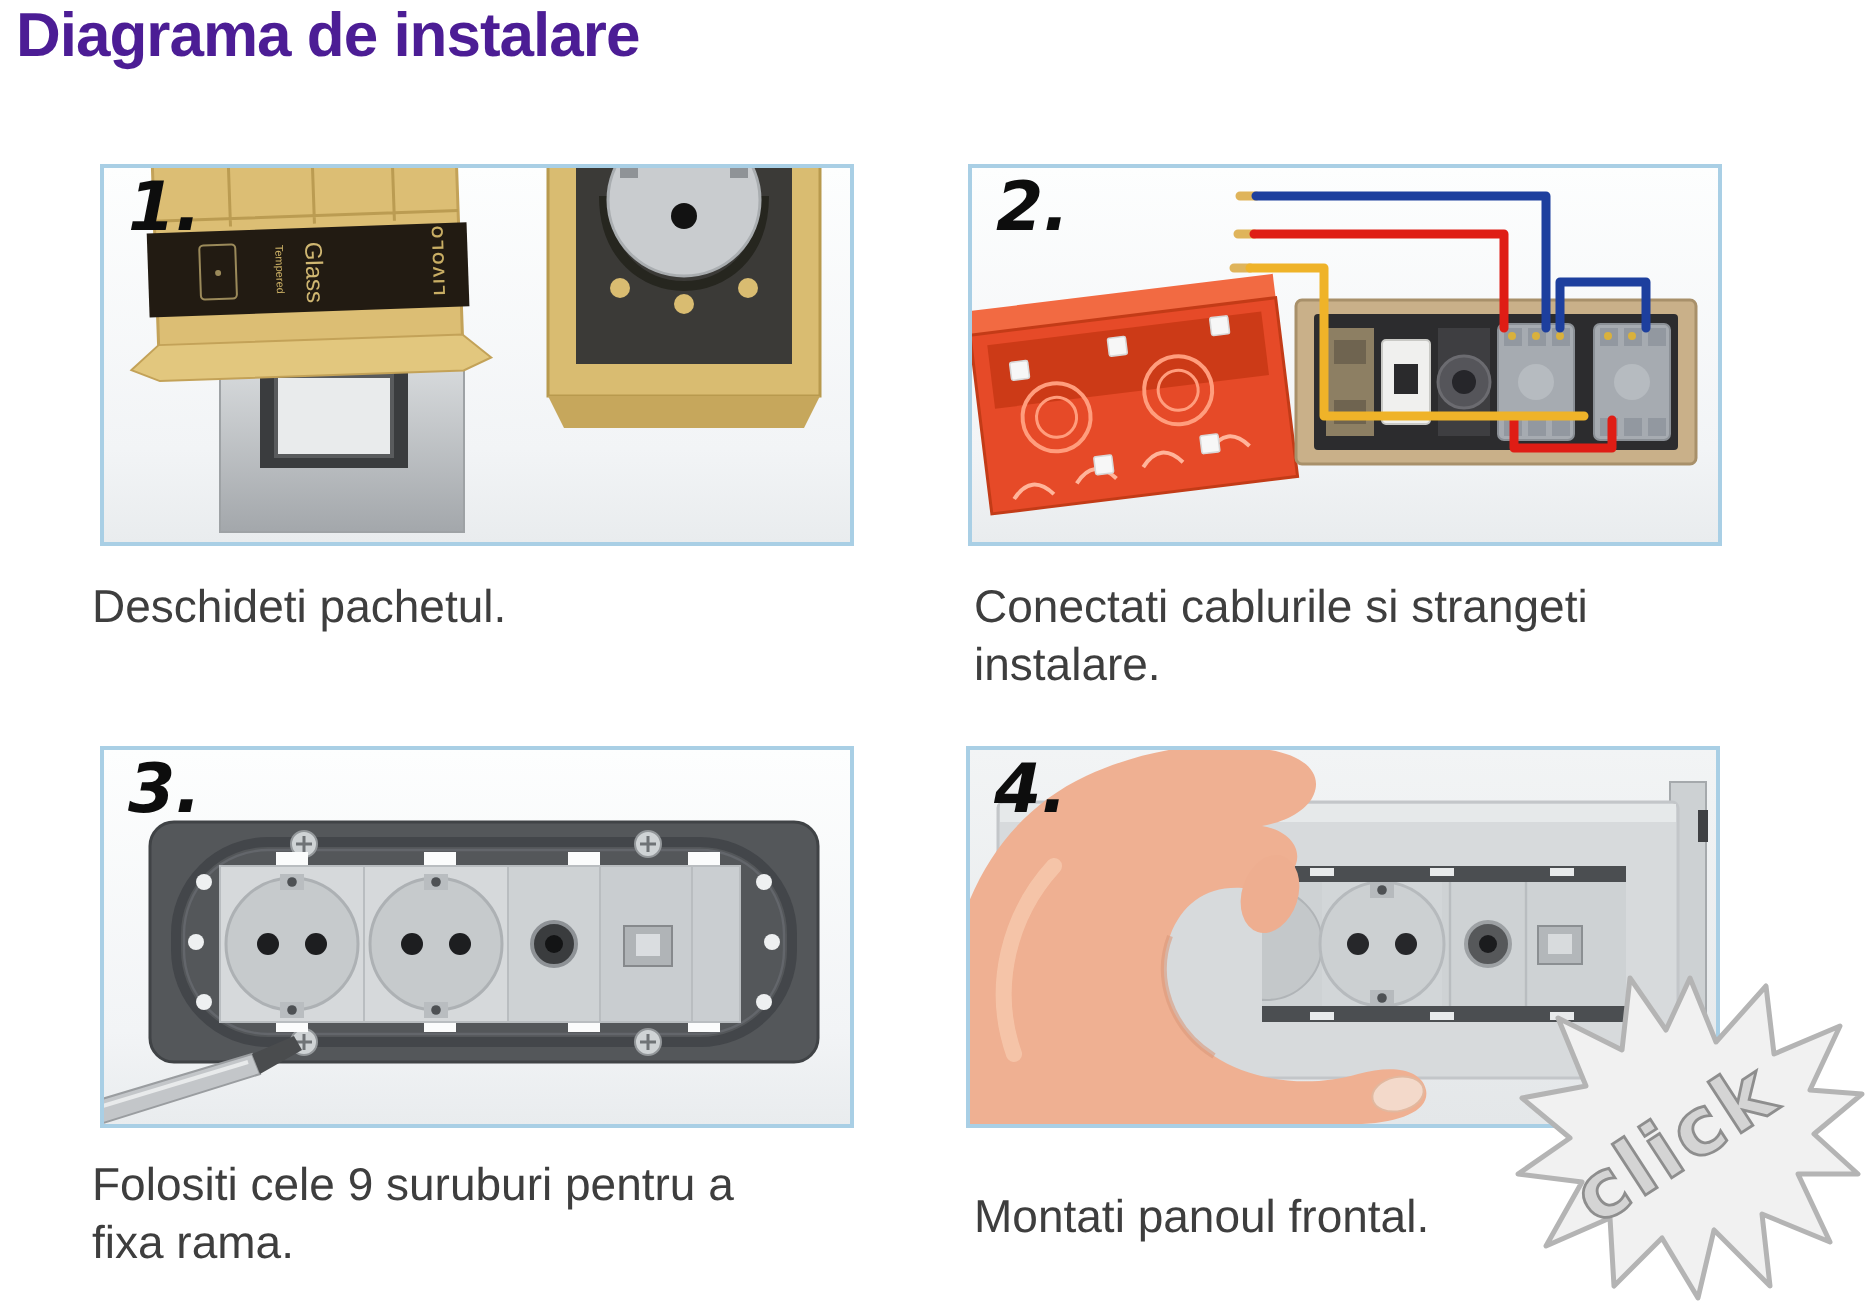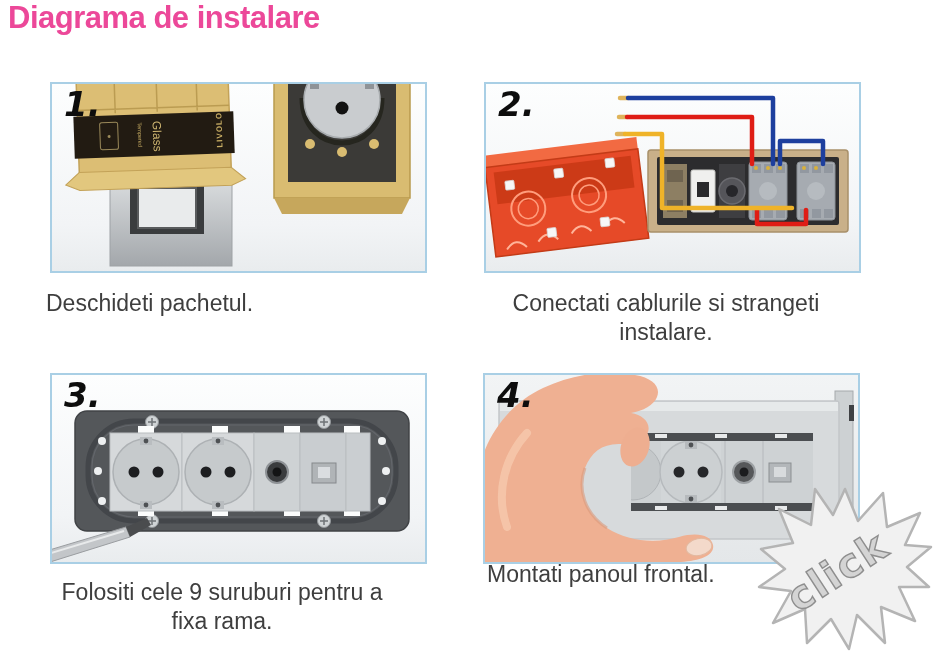--- a/index.html
+++ b/index.html
@@ -1,34 +1,34 @@
 <!DOCTYPE html>
 <html><head>
 <meta charset="utf-8">
 <style>
   html,body{margin:0;padding:0;background:#ffffff;}
   .stage{position:relative;width:933px;height:657px;background:#ffffff;overflow:hidden;
          font-family:"Liberation Sans",sans-serif;}
   .page-title{position:absolute;left:8px;top:0px;font-size:31px;font-weight:700;
-              color:#ec4899;letter-spacing:-0.5px;font-family:"Liberation Sans",sans-serif;}
+              color:#4c1d95;letter-spacing:-0.5px;font-family:"Liberation Sans",sans-serif;}
   .step-box{position:absolute;width:377px;height:191px;border:2px solid #a9cfe5;
             background:#fdfefe;box-sizing:border-box;overflow:hidden;}
   .box1{left:50px;top:82px;}
   .box2{left:484px;top:82px;}
   .box3{left:50px;top:373px;}
   .box4{left:483px;top:373px;}
   .step-num{position:absolute;top:0px;left:12px;z-index:3;
             font:italic 700 34px "DejaVu Sans",sans-serif;color:#0d0d0d;}
   .illus{position:absolute;left:0;top:0;width:100%;height:100%;display:block;}
   .caption{position:absolute;font-size:23px;font-weight:300;color:#3e3e3e;
-           line-height:29px;font-family:"Liberation Sans",sans-serif;text-align:center;}
+           line-height:29px;font-family:"Liberation Sans",sans-serif;}
   .cap1{left:46px;top:289px;}
   .cap2{left:487px;top:289px;width:358px;}
   .cap3{left:46px;top:578px;width:352px;}
-  .cap4{left:487px;top:560px;}
+  .cap4{left:487px;top:594px;}
   .click-burst{position:absolute;left:757px;top:483px;width:176px;height:170px;z-index:6;}
 </style>
 </head>
 <body>
 
 <div class="stage">
 
   <div class="page-title">Diagrama de instalare</div>
 
   <div class="step-box box1">

